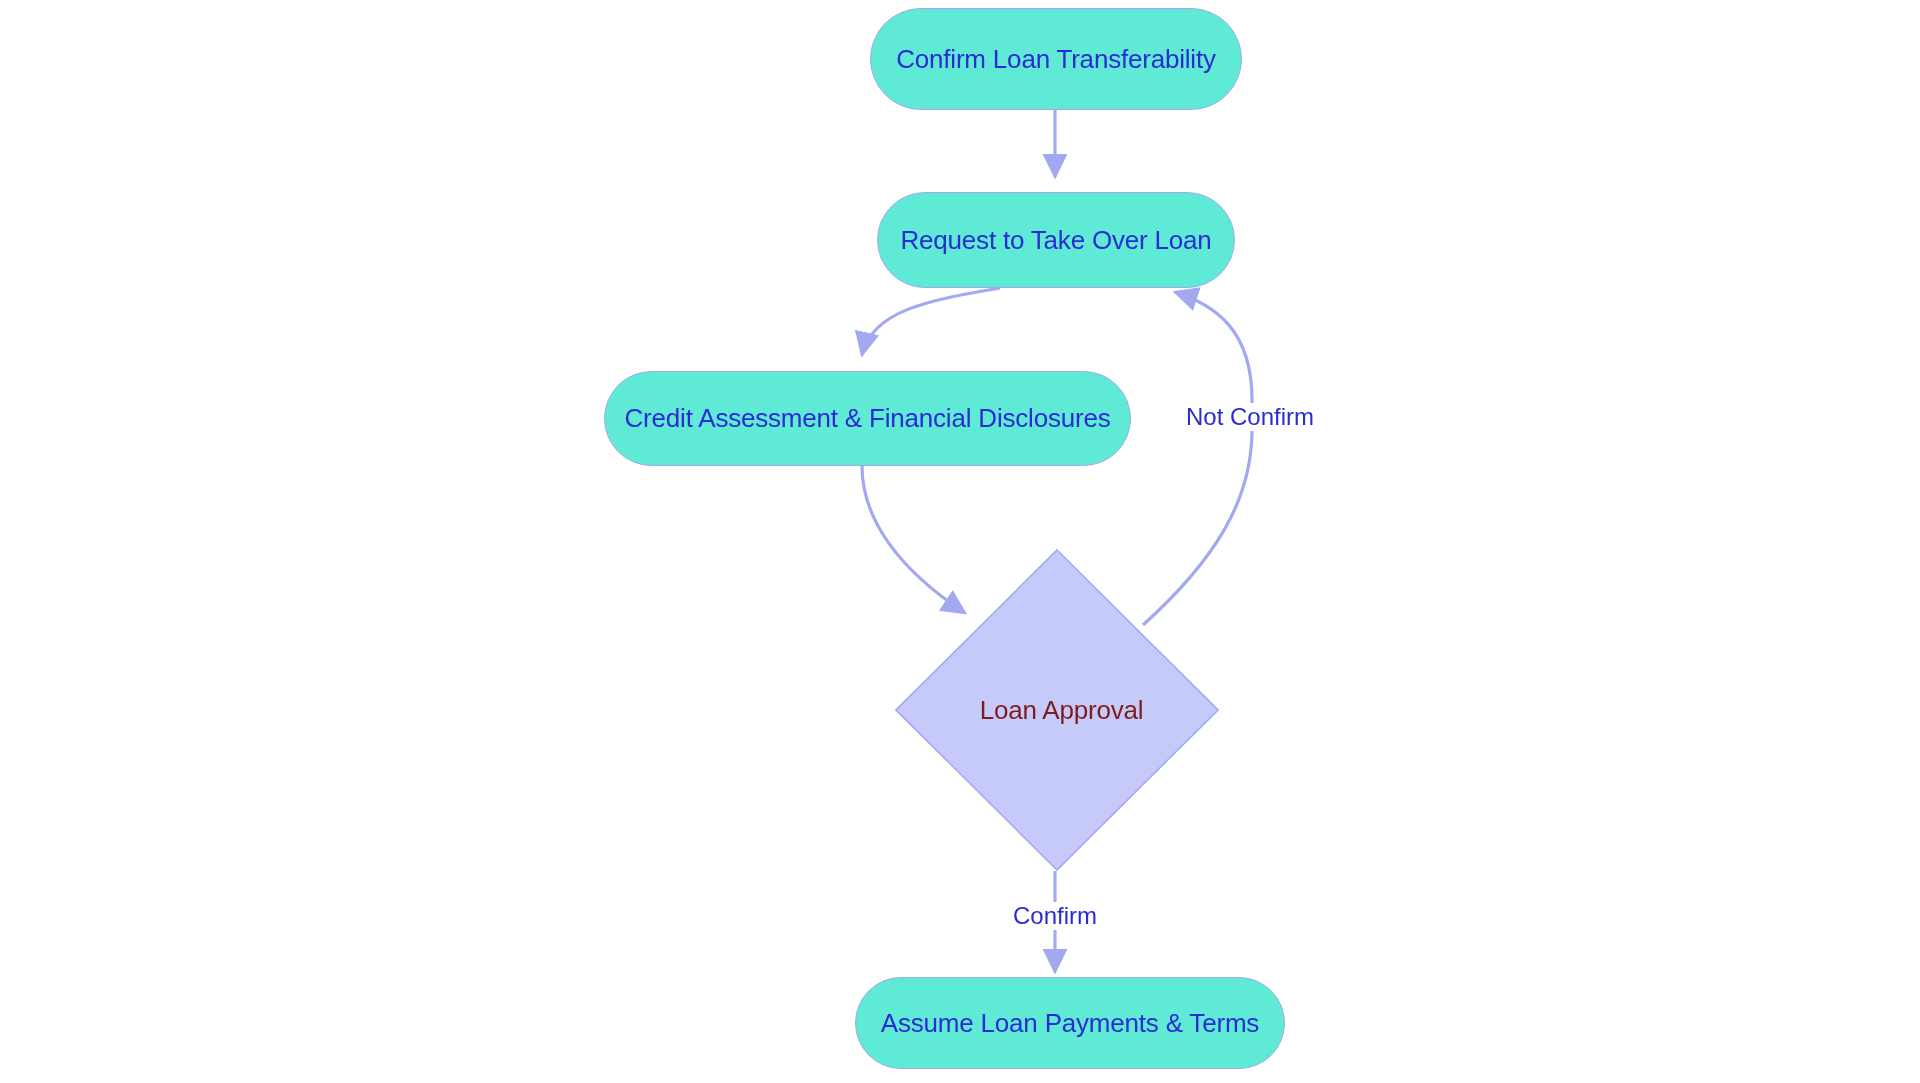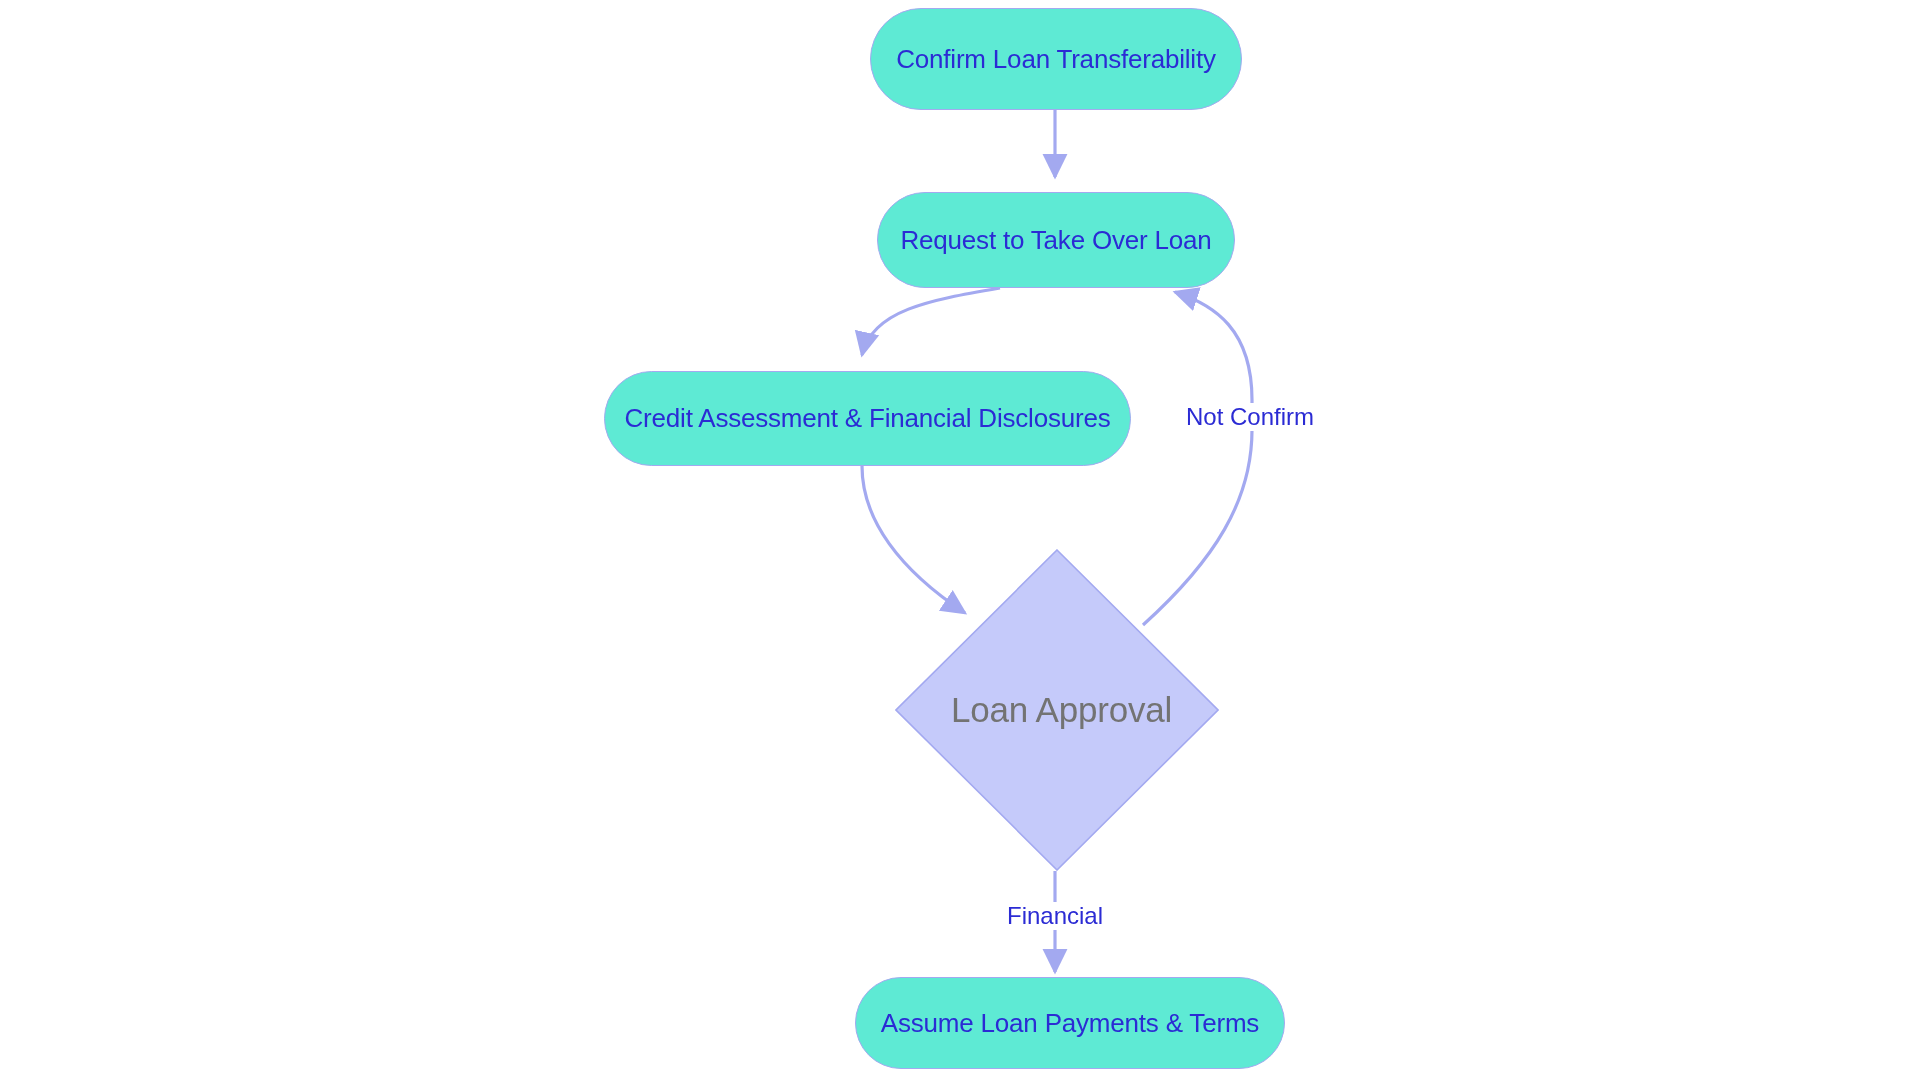--- a/index.html
+++ b/index.html
@@ -53,22 +53,22 @@
   .diamond-shape {
     position: absolute;
     left: 0;
     top: 0;
     width: 100%;
     height: 100%;
   }
   .diamond-label {
     position: relative;
     z-index: 1;
-    color: #737373;
-    font-size: 35px;
+    color: #7f1d1d;
+    font-size: 26px;
     font-family: "Liberation Sans", sans-serif;
     white-space: nowrap;
     margin-left: 9px;
   }
   .edge-label {
     position: absolute;
     color: #2b2bd4;
     font-family: "Liberation Sans", sans-serif;
     font-size: 24px;
     white-space: nowrap;
@@ -120,15 +120,15 @@
     </svg>
     <span class="diamond-label">Loan Approval</span>
   </div>
 
   <div class="node node-stadium" id="node-assume" style="left:855px; top:977px; width:430px; height:92px;">
     <span>Assume Loan Payments &amp; Terms</span>
   </div>
 
   <div class="edge-label" style="left:1250px; top:417px;">Not Confirm</div>
 
-  <div class="edge-label" style="left:1055px; top:916px;">Financial</div>
+  <div class="edge-label" style="left:1055px; top:916px;">Confirm</div>
 
 </div>
 
 </body></html>

